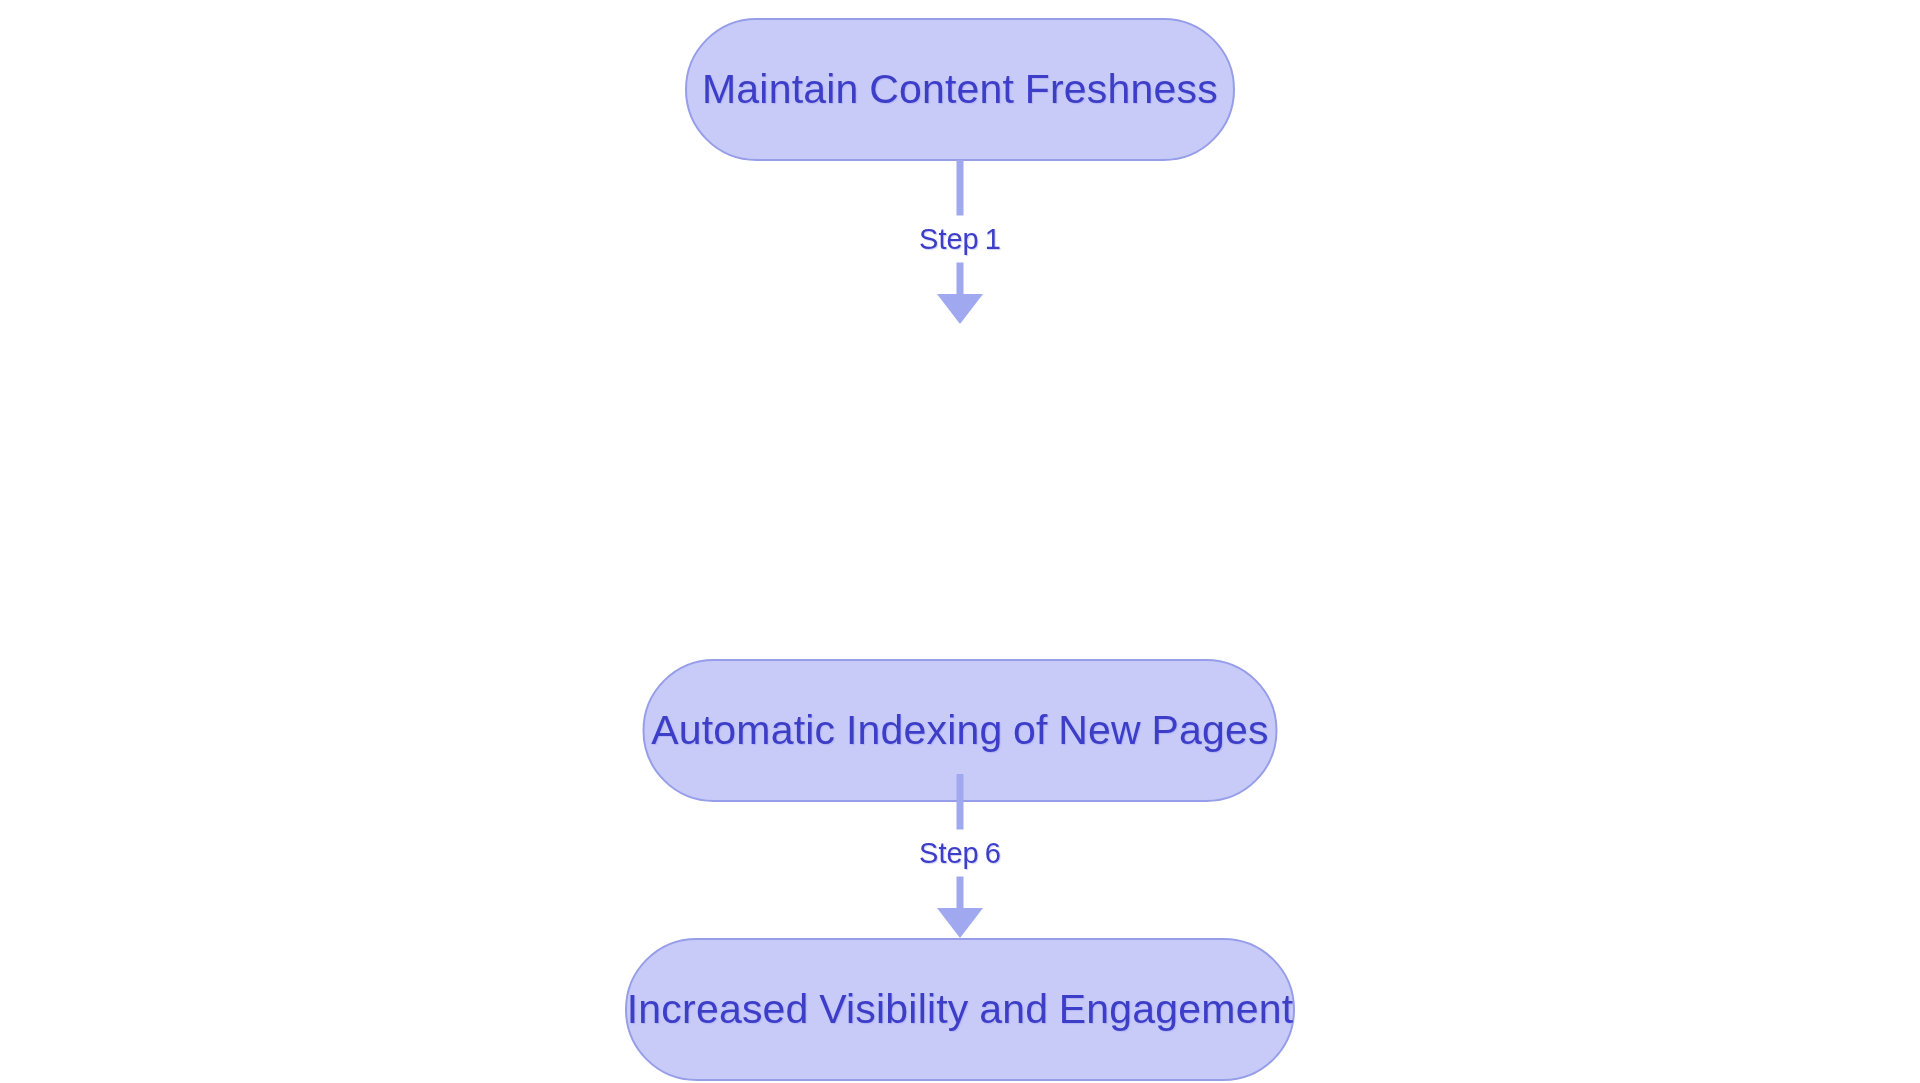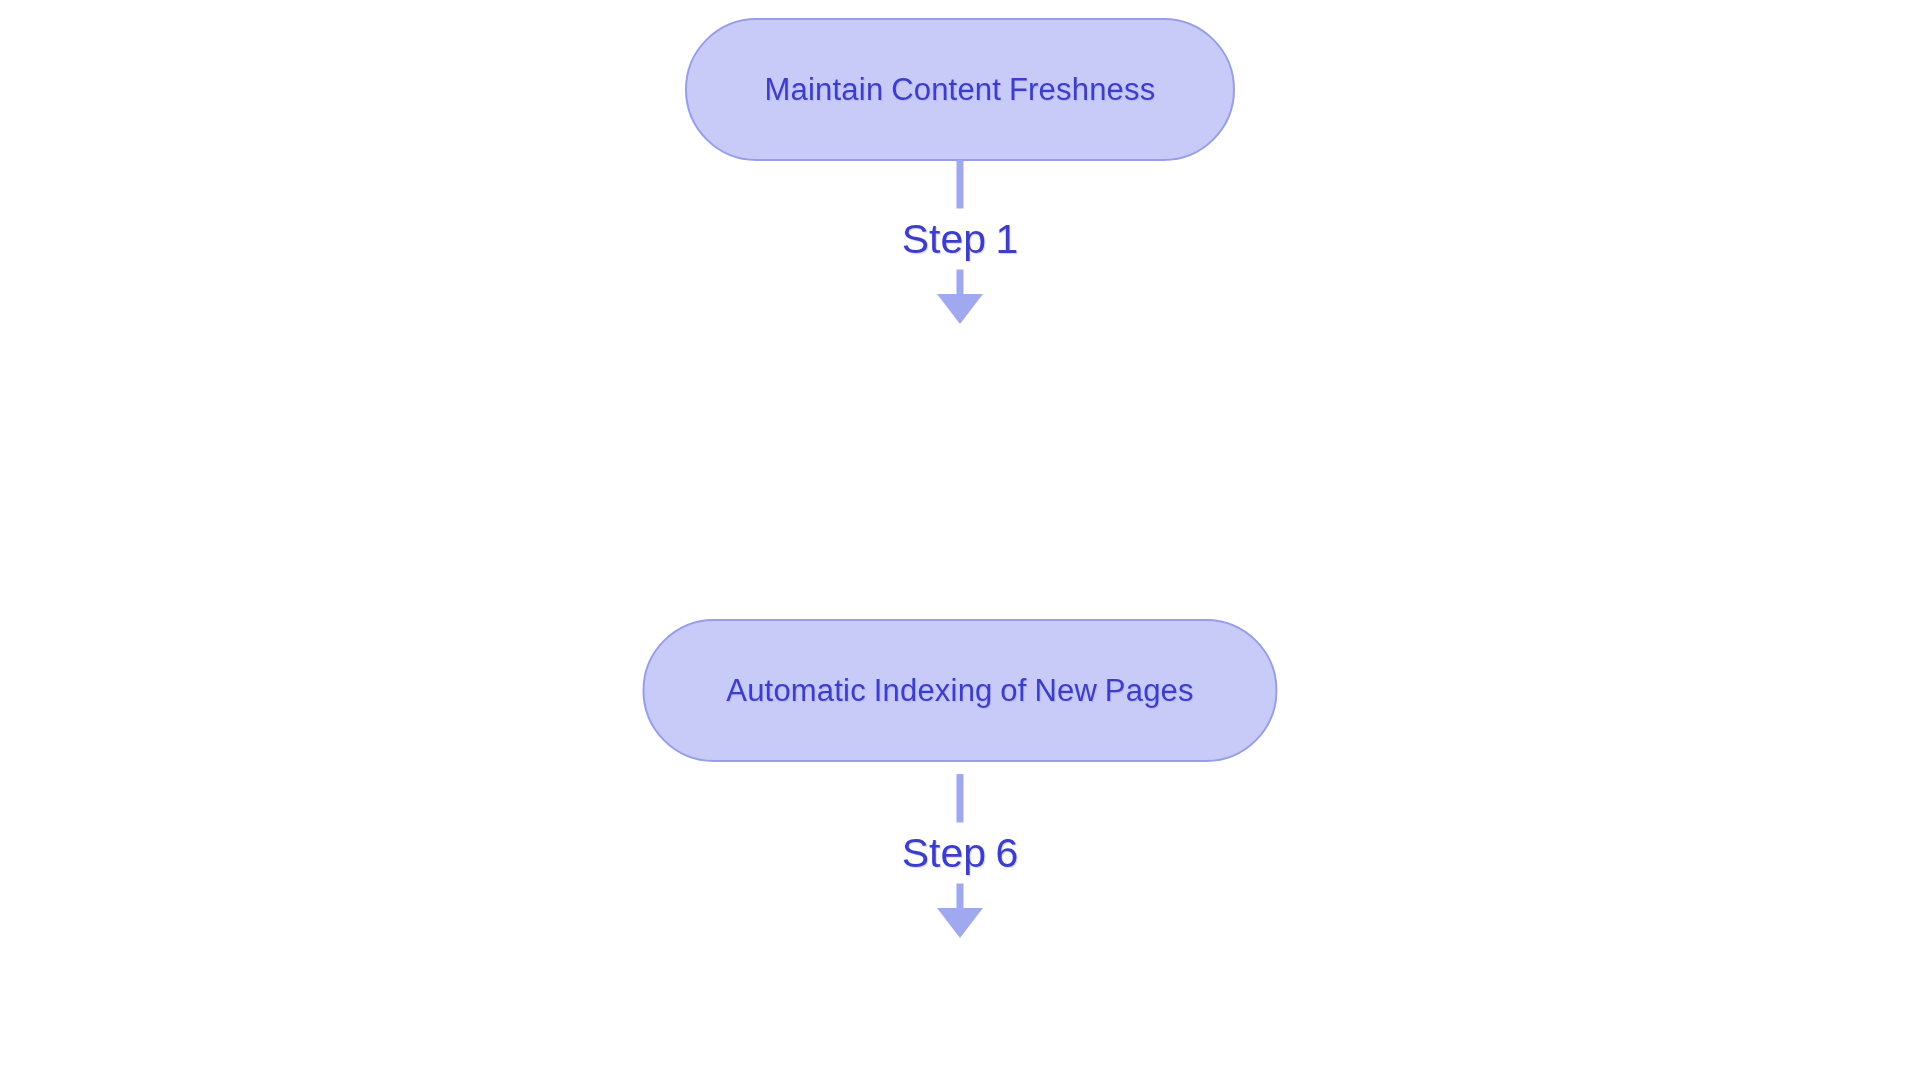--- a/index.html
+++ b/index.html
@@ -31,29 +31,29 @@
     box-sizing: border-box;
     background: var(--node-fill);
     border: 2px solid var(--node-border);
     border-radius: 72px;
     display: flex;
     align-items: center;
     justify-content: center;
   }
   .node .node-label {
     color: var(--node-text);
-    font-size: 31px;
+    font-size: 41px;
     letter-spacing: 0.2px;
     word-spacing: -1px;
     white-space: nowrap;
     text-shadow: 1px 1px 1px rgba(160, 162, 240, 0.55);
   }
   .node-1 { top: 18px;  width: 550px; }
   .node-2 { top: 324px; width: 620px; }
-  .node-3 { top: 619px; width: 635px; }
+  .node-3 { top: 659px; width: 635px; }
   .node-4 { top: 938px; width: 670px; }
 
   .connector {
     position: absolute;
     left: 50%;
     transform: translateX(-50%);
     width: 180px;
     height: 164px;
   }
   .connector-1 { top: 160px; }
@@ -82,21 +82,21 @@
   }
   .step-label {
     position: absolute;
     left: 50%;
     top: calc(50% - 3px);
     transform: translate(-50%, -50%);
     z-index: 2;
     background: var(--background);
     padding: 7px 8px;
     color: var(--edge-label-text);
-    font-size: 41px;
+    font-size: 29px;
     word-spacing: -2px;
     white-space: nowrap;
     text-shadow: 1px 1px 1px rgba(160, 162, 240, 0.5);
   }
 </style>
 </head>
 <body>
 
 <div class="canvas">
 
@@ -115,14 +115,17 @@
   <div class="node node-3">
     <span class="node-label">Automatic Indexing of New Pages</span>
   </div>
 
   <div class="connector connector-3">
     <div class="stem"></div>
     <div class="arrowhead"></div>
     <span class="step-label">Step 6</span>
   </div>
 
+  <div class="node node-4">
+    <span class="node-label">Increased Visibility and Engagement</span>
+  </div>
 
 </div>
 
 </body></html>

